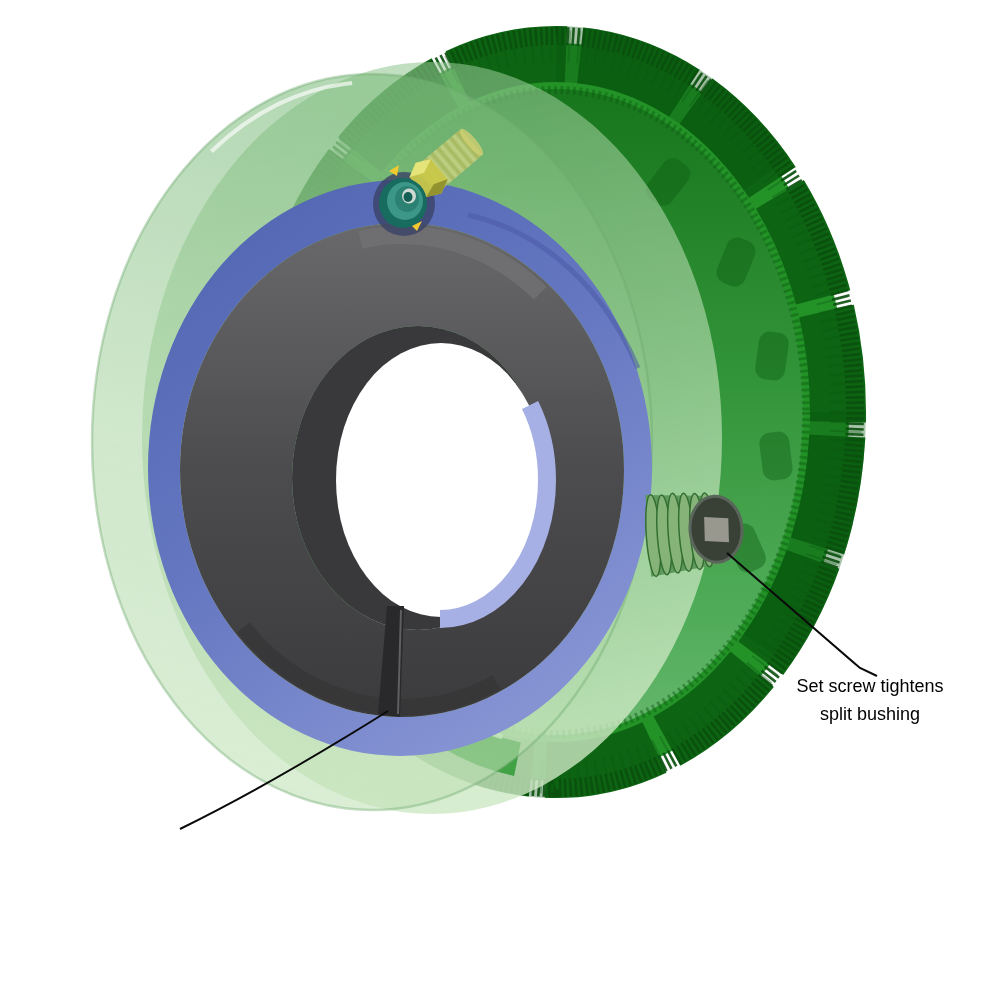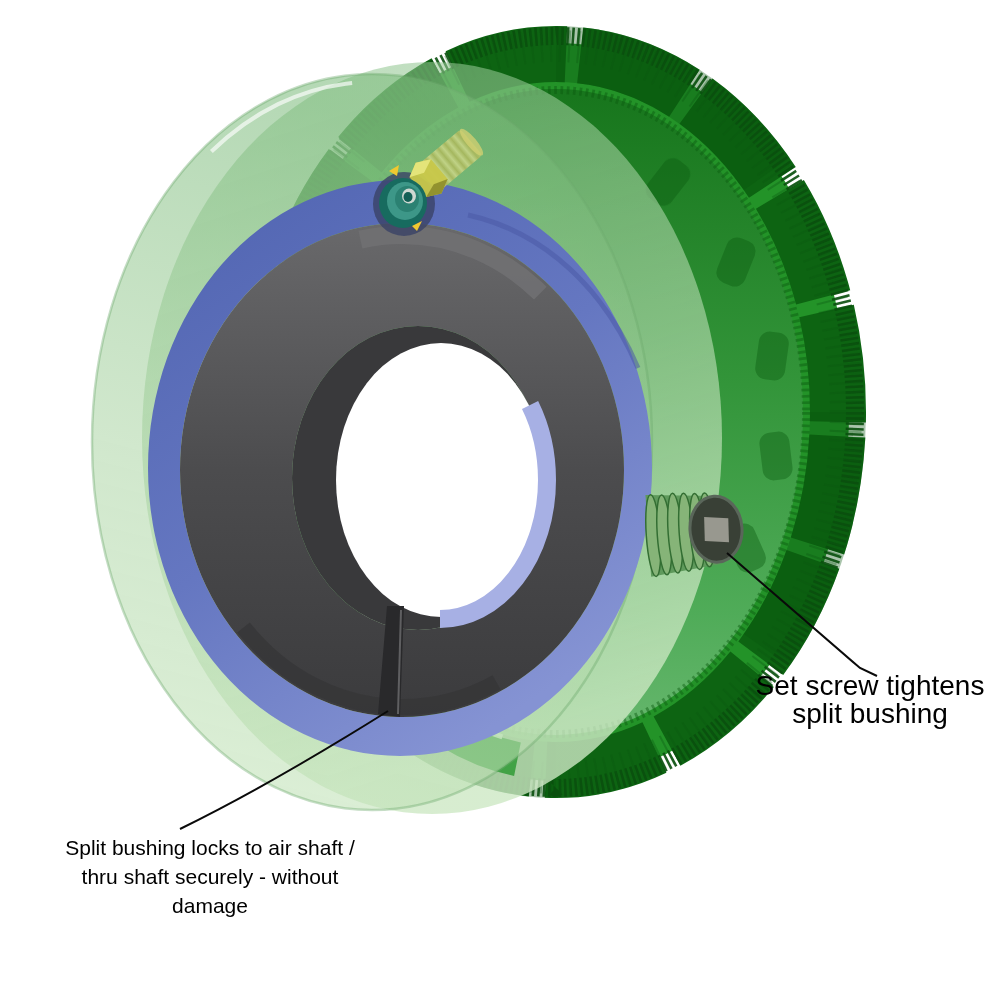--- a/index.html
+++ b/index.html
@@ -1,21 +1,21 @@
 <!DOCTYPE html>
 <html><head>
 <meta charset="utf-8">
 <style>
   html,body{margin:0;padding:0;background:#ffffff;}
   #stage{position:relative;width:1000px;height:1000px;background:#ffffff;overflow:hidden;
          font-family:"Liberation Sans", sans-serif;}
   #scene{position:absolute;left:0;top:0;}
   .callout{position:absolute;color:#000;text-align:center;white-space:pre-line;
            font-family:"Liberation Sans", sans-serif;}
-  #label-set-screw{left:745px;top:672px;width:250px;font-size:28px;line-height:28px;}
+  #label-set-screw{left:745px;top:672px;width:250px;font-size:18px;line-height:28px;}
   #label-split-bushing{left:35px;top:833px;width:350px;font-size:21px;line-height:29px;}
 </style>
 </head>
 <body>
 
 <div id="stage">
 <svg id="scene" width="1000" height="1000" viewBox="0 0 1000 1000">
   <defs>
     <linearGradient id="gradBody" x1="0" y1="0" x2="0" y2="1">
       <stop offset="0" stop-color="#0f7014"></stop>
@@ -150,16 +150,13 @@
   </g>
 
   <g stroke="#0a0a0a" stroke-width="2" fill="none">
     <path d="M 180 829 Q 270 785 388 711"></path>
     <path d="M 727 553 L 860 668 L 877 676"></path>
   </g>
 </svg>
 
 <div id="label-set-screw" class="callout">Set screw tightens
 split bushing</div>
-<div id="label-split-bushing" class="callout">Split bushing locks to air shaft /
-thru shaft securely - without
-damage</div>
 </div>
 
 </body></html>

